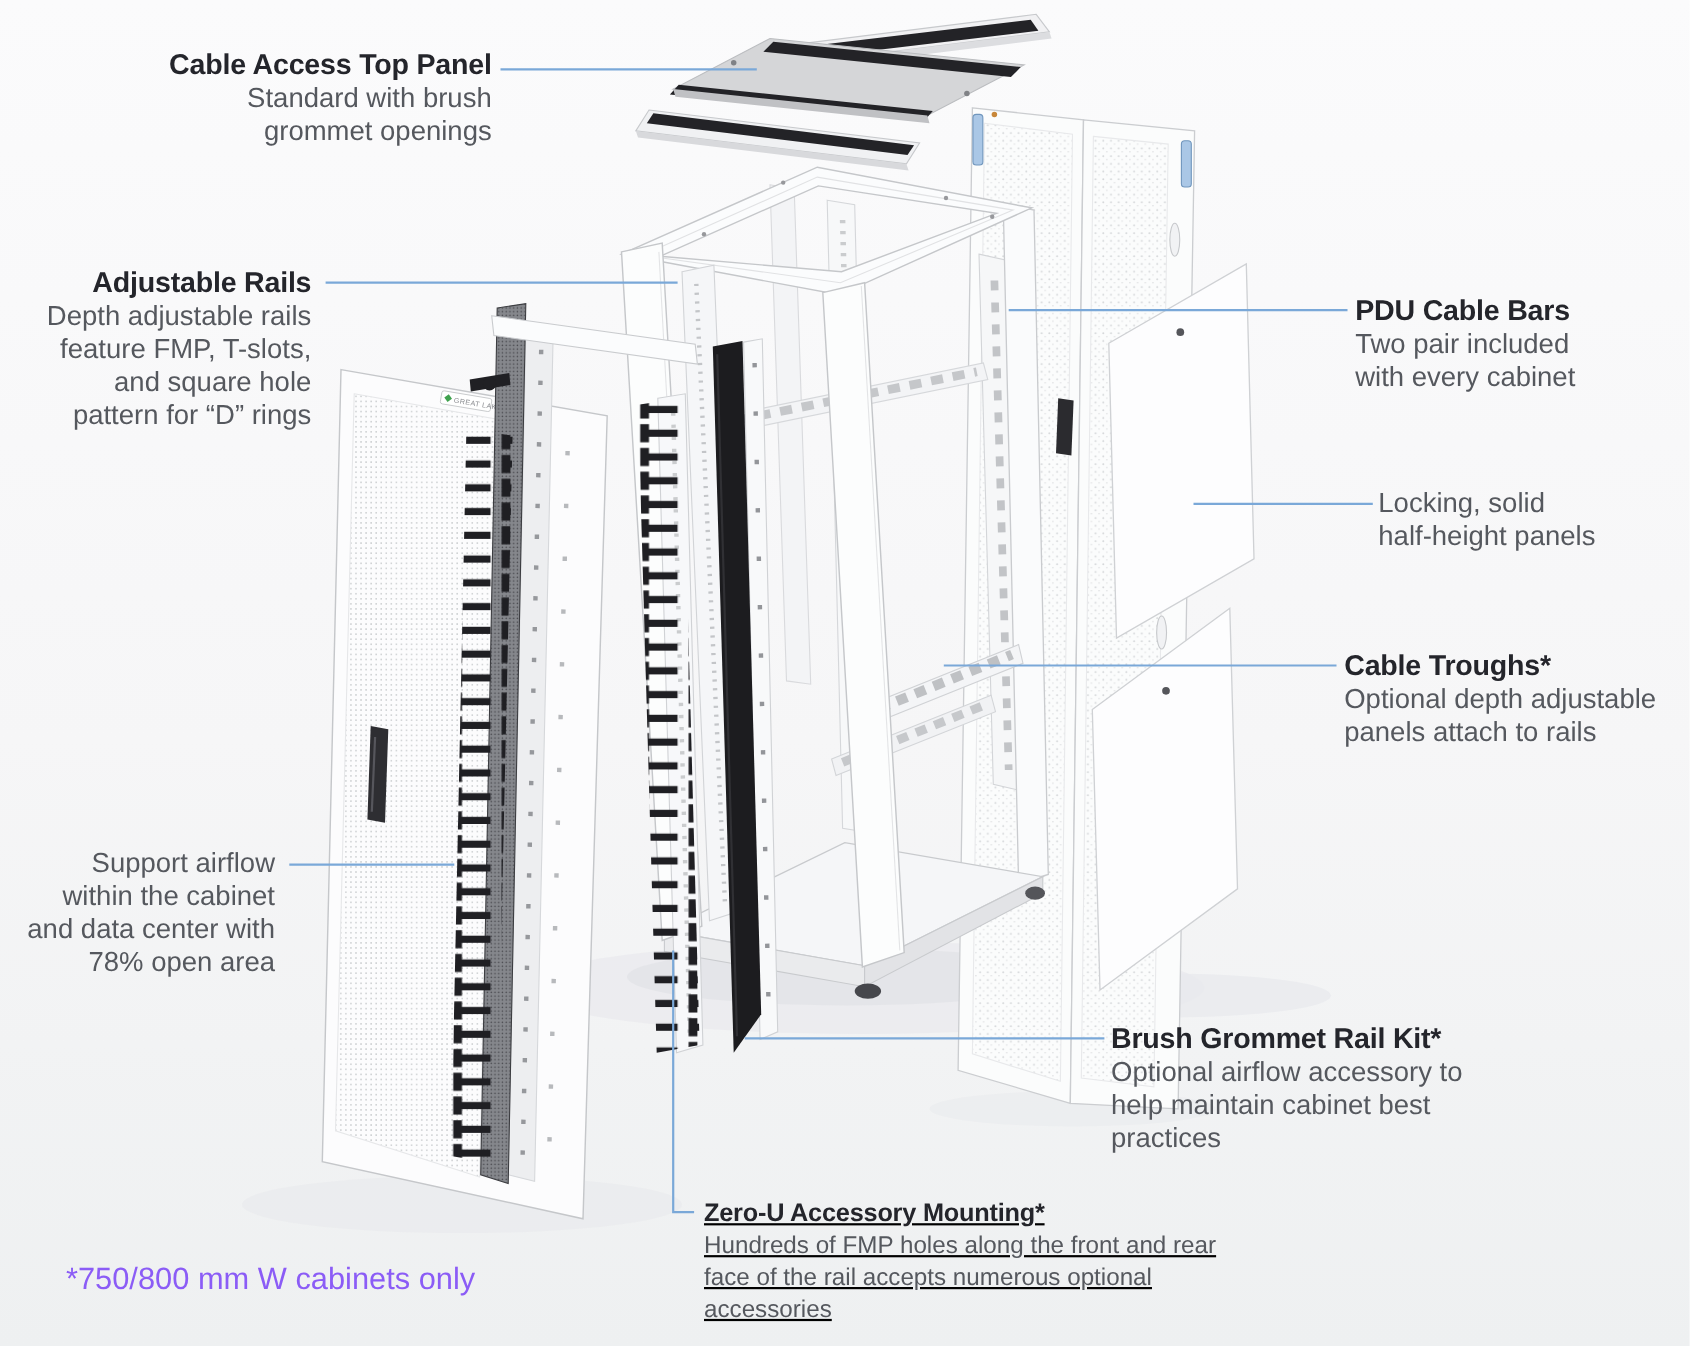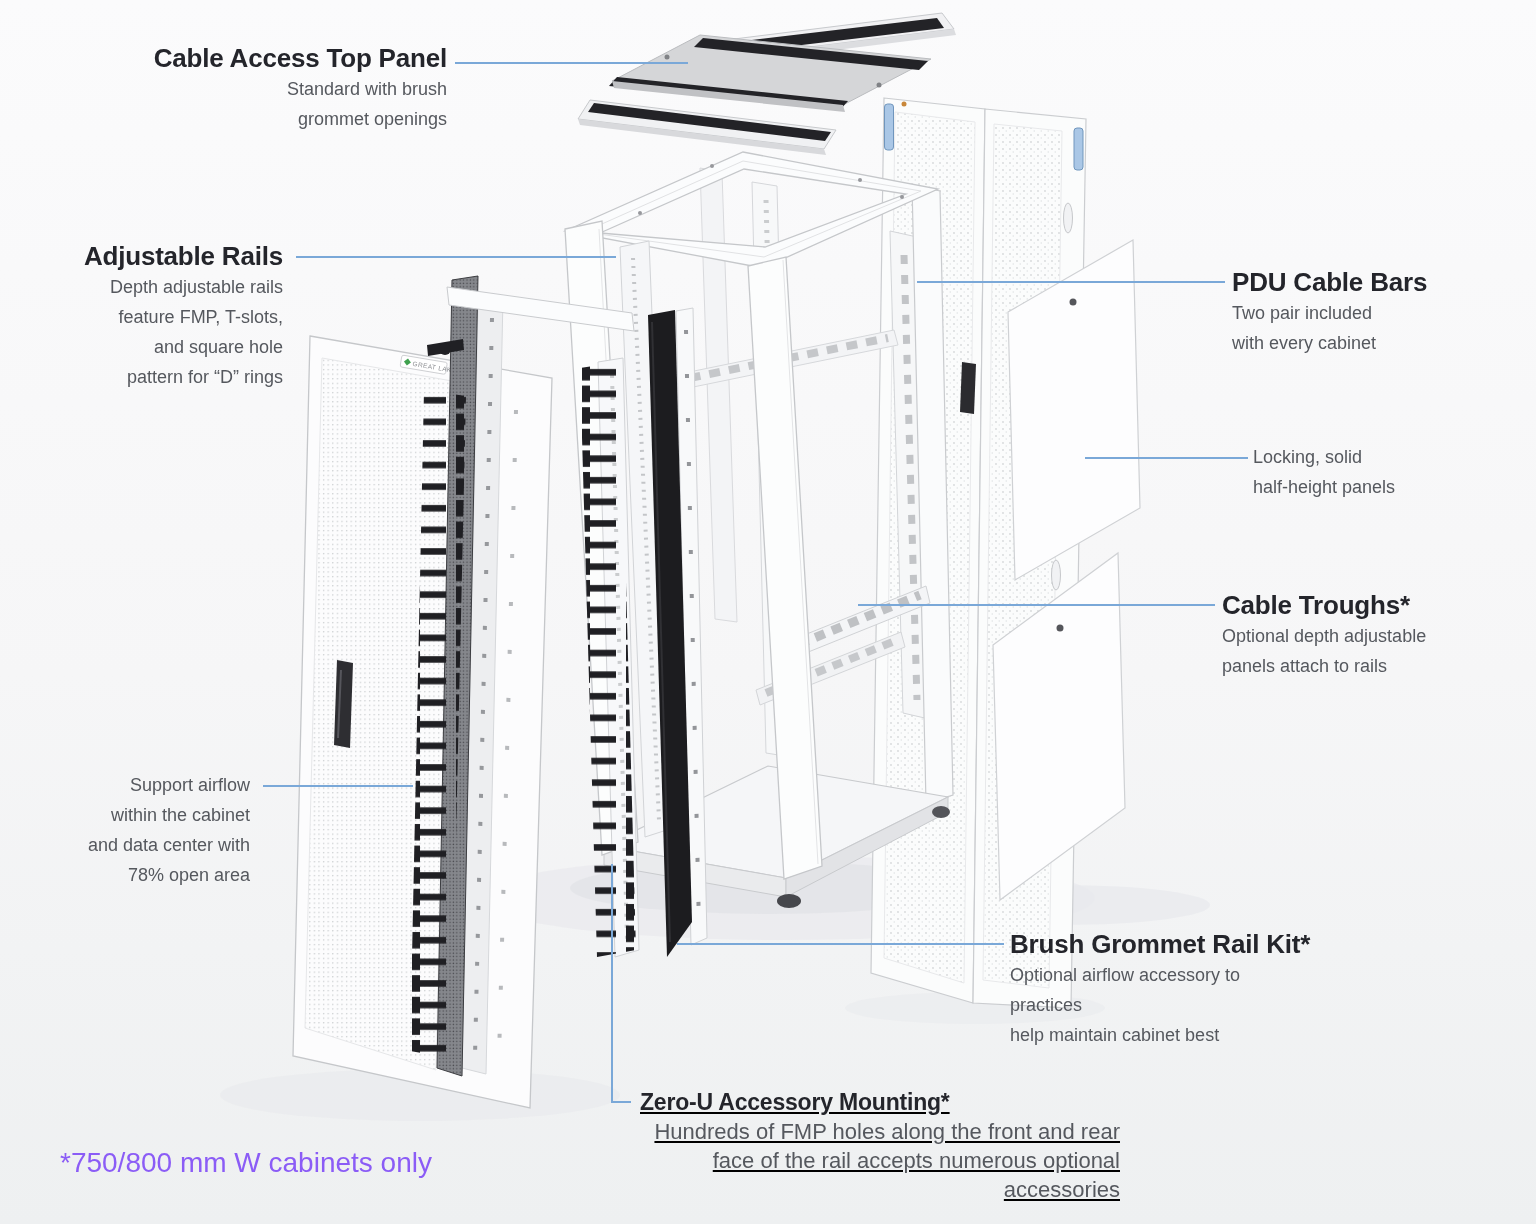--- a/index.html
+++ b/index.html
@@ -4,32 +4,32 @@
 <style>
   html,body{margin:0;padding:0;}
   body{
     width:1536px;height:1224px;position:relative;overflow:hidden;
     background:linear-gradient(180deg,#fbfbfc 0%,#f6f6f7 55%,#eef0f1 100%);
     font-family:"Liberation Sans", sans-serif;
   }
   #scene{position:absolute;left:0;top:0;width:1536px;height:1224px;}
   .co{position:absolute;}
   .co .title{font-size:26px;font-weight:700;color:#24252b;line-height:32px;letter-spacing:-0.2px;}
-  .co .ln{font-size:18px;font-weight:400;color:#55585e;line-height:30px;}
+  .co .ln{font-size:25px;font-weight:400;color:#55585e;line-height:30px;}
   .ra{text-align:right;}
   .co-cable-access{left:147px;top:42px;width:300px;}
   .co-adjustable-rails{left:3px;top:240px;width:280px;}
   .co-airflow{left:0px;top:770px;width:250px;}
   .co-pdu{left:1232px;top:266px;width:300px;}
   .co-side-panels{left:1253px;top:442px;width:280px;}
   .co-cable-troughs{left:1222px;top:589px;width:314px;}
   .co-brush-grommet{left:1010px;top:928px;width:370px;}
   .co-zero-u{left:640px;top:1087px;width:480px;text-decoration:underline;}
   .co-zero-u .title{font-size:23px;line-height:30px;}
-  .co-zero-u .ln{font-size:22px;line-height:29px;text-align:right;}
+  .co-zero-u .ln{font-size:22px;line-height:29px;}
   .footnote{position:absolute;left:60px;top:1147px;font-size:28px;color:#8b5cf6;}
 </style>
 </head>
 <body>
 
 <svg id="scene" viewBox="0 0 1536 1224">
   <defs>
     <pattern id="meshR" patternUnits="userSpaceOnUse" width="7" height="7">
       <circle cx="2" cy="2" r="0.9" fill="#d6d8da"></circle>
       <circle cx="5.2" cy="5" r="0.7" fill="#dcdee0"></circle>
@@ -218,22 +218,22 @@
 
 <div class="co co-cable-troughs">
   <div class="title">Cable Troughs*</div>
   <div class="ln">Optional depth adjustable</div>
   <div class="ln">panels attach to rails</div>
 </div>
 
 <div class="co co-brush-grommet">
   <div class="title">Brush Grommet Rail Kit*</div>
   <div class="ln">Optional airflow accessory to</div>
+  <div class="ln">help maintain cabinet best</div>
   <div class="ln">practices</div>
-  <div class="ln">help maintain cabinet best</div>
 </div>
 
 <div class="co co-zero-u">
   <div class="title">Zero-U Accessory Mounting*</div>
   <div class="ln">Hundreds of FMP holes along the front and rear</div>
   <div class="ln">face of the rail accepts numerous optional</div>
   <div class="ln">accessories</div>
 </div>
 
 <div class="footnote">*750/800 mm W cabinets only</div>

